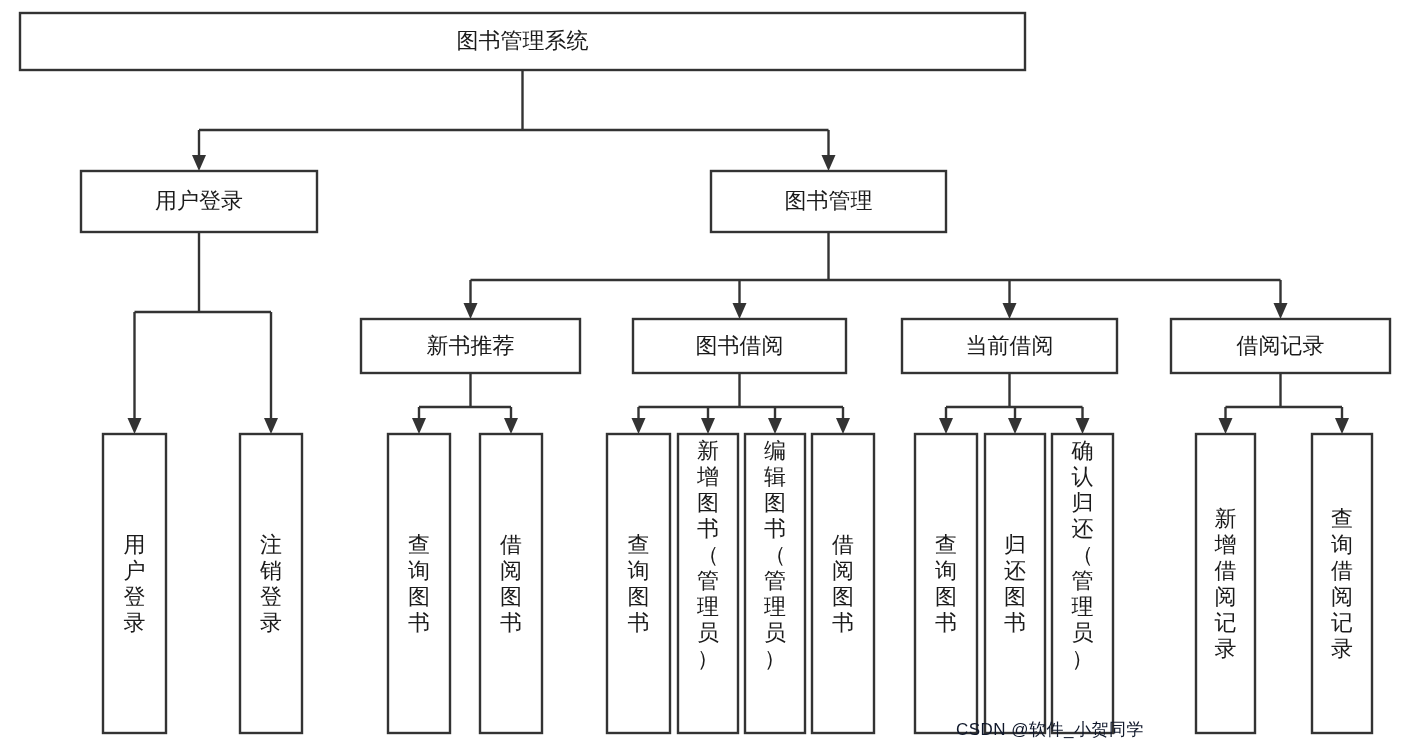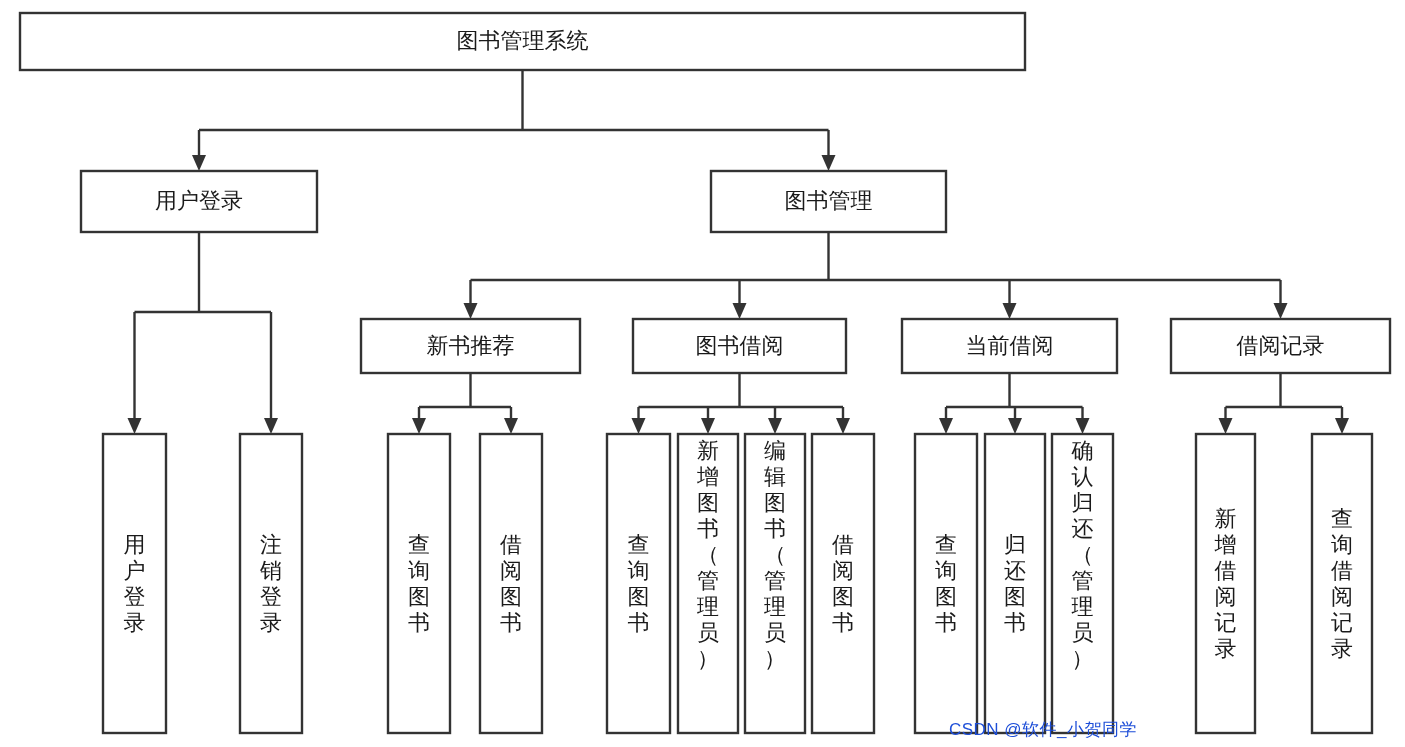--- a/index.html
+++ b/index.html
@@ -51,25 +51,25 @@
     dominant-baseline: middle;
   }
   .node-label-v {
     font-family: "Liberation Sans", "DejaVu Sans", sans-serif;
     font-size: 22px;
     fill: #1a1a1a;
     text-anchor: middle;
   }
   .watermark-text {
     position: absolute;
-    right: 14px;
+    right: 7px;
     bottom: 6px;
     font-family: "Liberation Sans", "DejaVu Sans", sans-serif;
     font-size: 17px;
-    color: #1d4ed8;
+    color: #0f172a;
     white-space: nowrap;
     letter-spacing: 0.5px;
     user-select: none;
   }
 </style>
 </head>
 <body>
 
 <div id="diagram-root">
 

